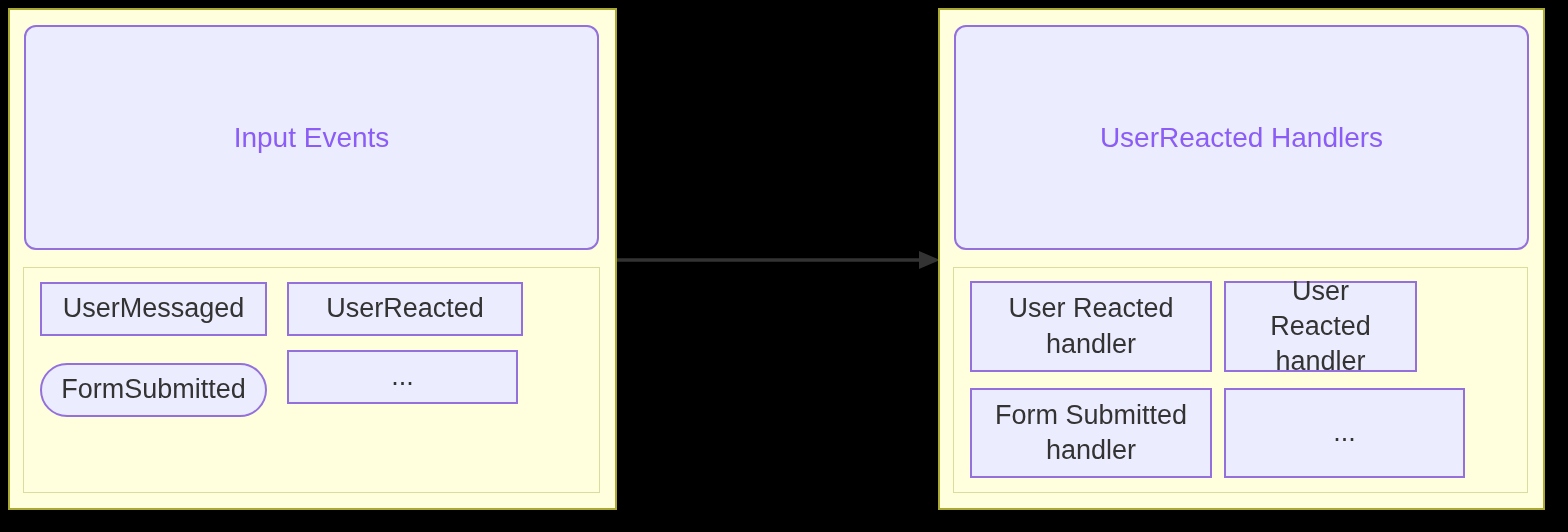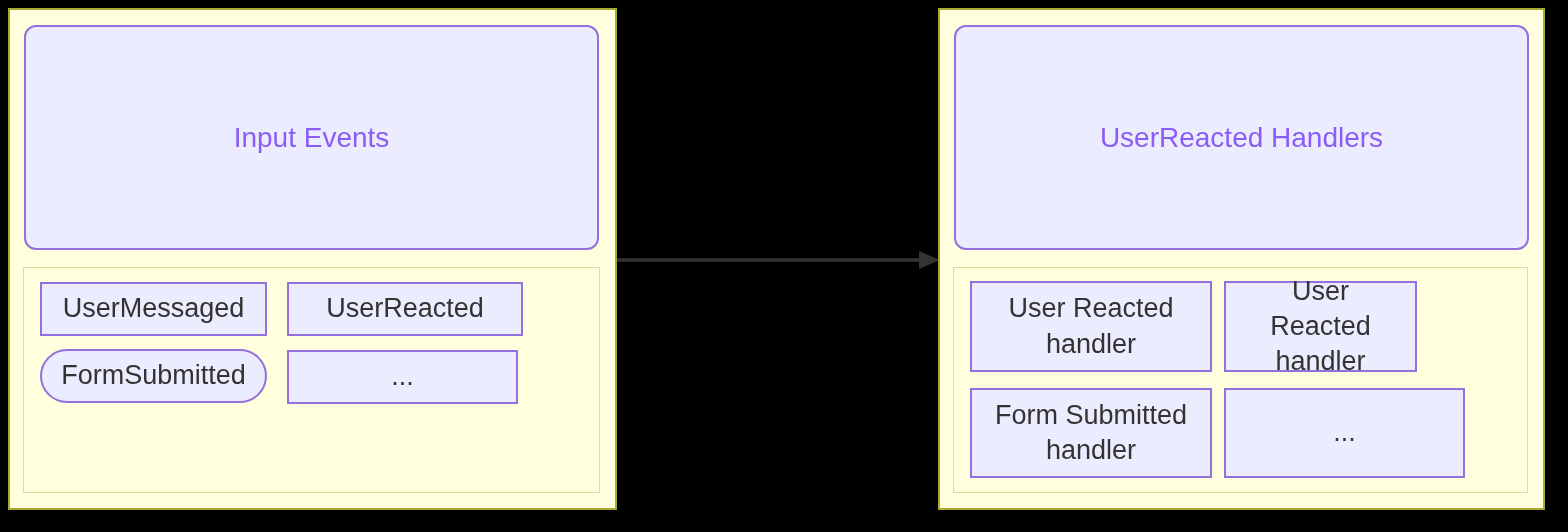--- a/index.html
+++ b/index.html
@@ -67,21 +67,21 @@
     justify-content: center;
     text-align: center;
     color: #333333;
     font-size: 27px;
     line-height: 1.3;
     padding: 0 19px;
   }
   
   .left .node.r1c1 { left: 16px;  top: 14px; width: 227px; height: 54px; }
   .left .node.r1c2 { left: 263px; top: 14px; width: 236px; height: 54px; }
-  .left .node.r2c1 { left: 16px;  top: 81px; width: 227px; height: 54px; border-radius: 27px; }
+  .left .node.r2c1 { left: 16px;  top: 95px; width: 227px; height: 54px; border-radius: 27px; }
   .left .node.r2c2 { left: 263px; top: 82px; width: 231px; height: 54px; }
 
   
   .right .node.r1c1 { left: 16px;  top: 13px;  width: 242px; height: 91px; }
   .right .node.r1c2 { left: 270px; top: 13px;  width: 193px; height: 91px; justify-content: center; }
   .right .node.r2c1 { left: 16px;  top: 120px; width: 242px; height: 90px; }
   .right .node.r2c2 { left: 270px; top: 120px; width: 241px; height: 90px; }
 
   .arrow-svg {
     position: absolute;

